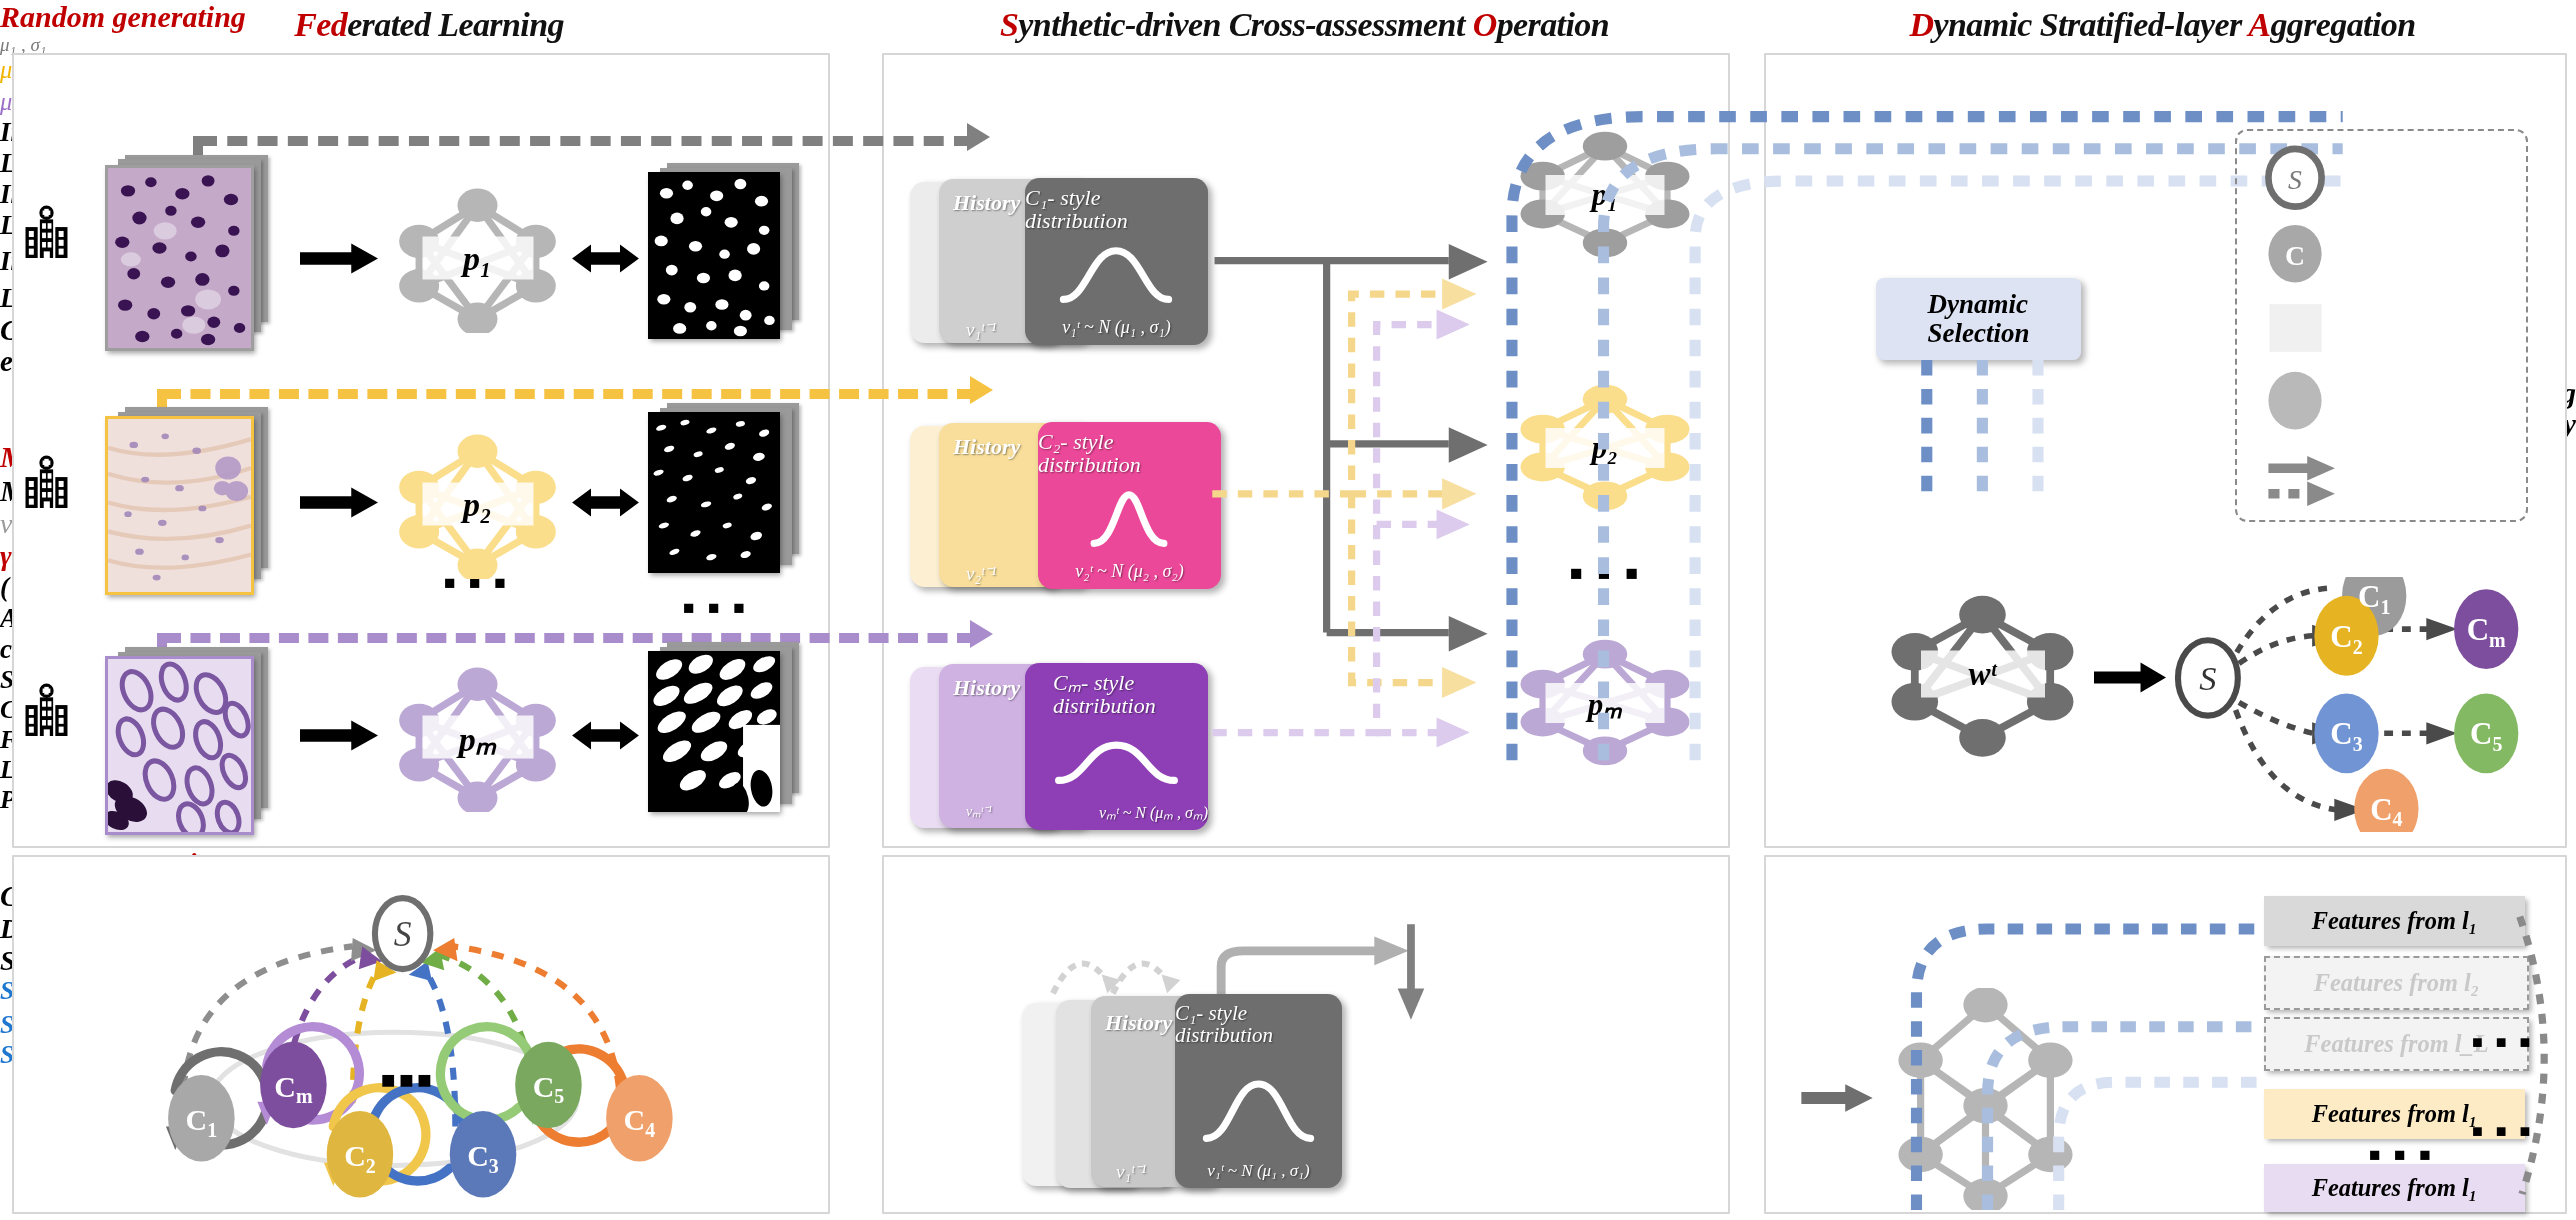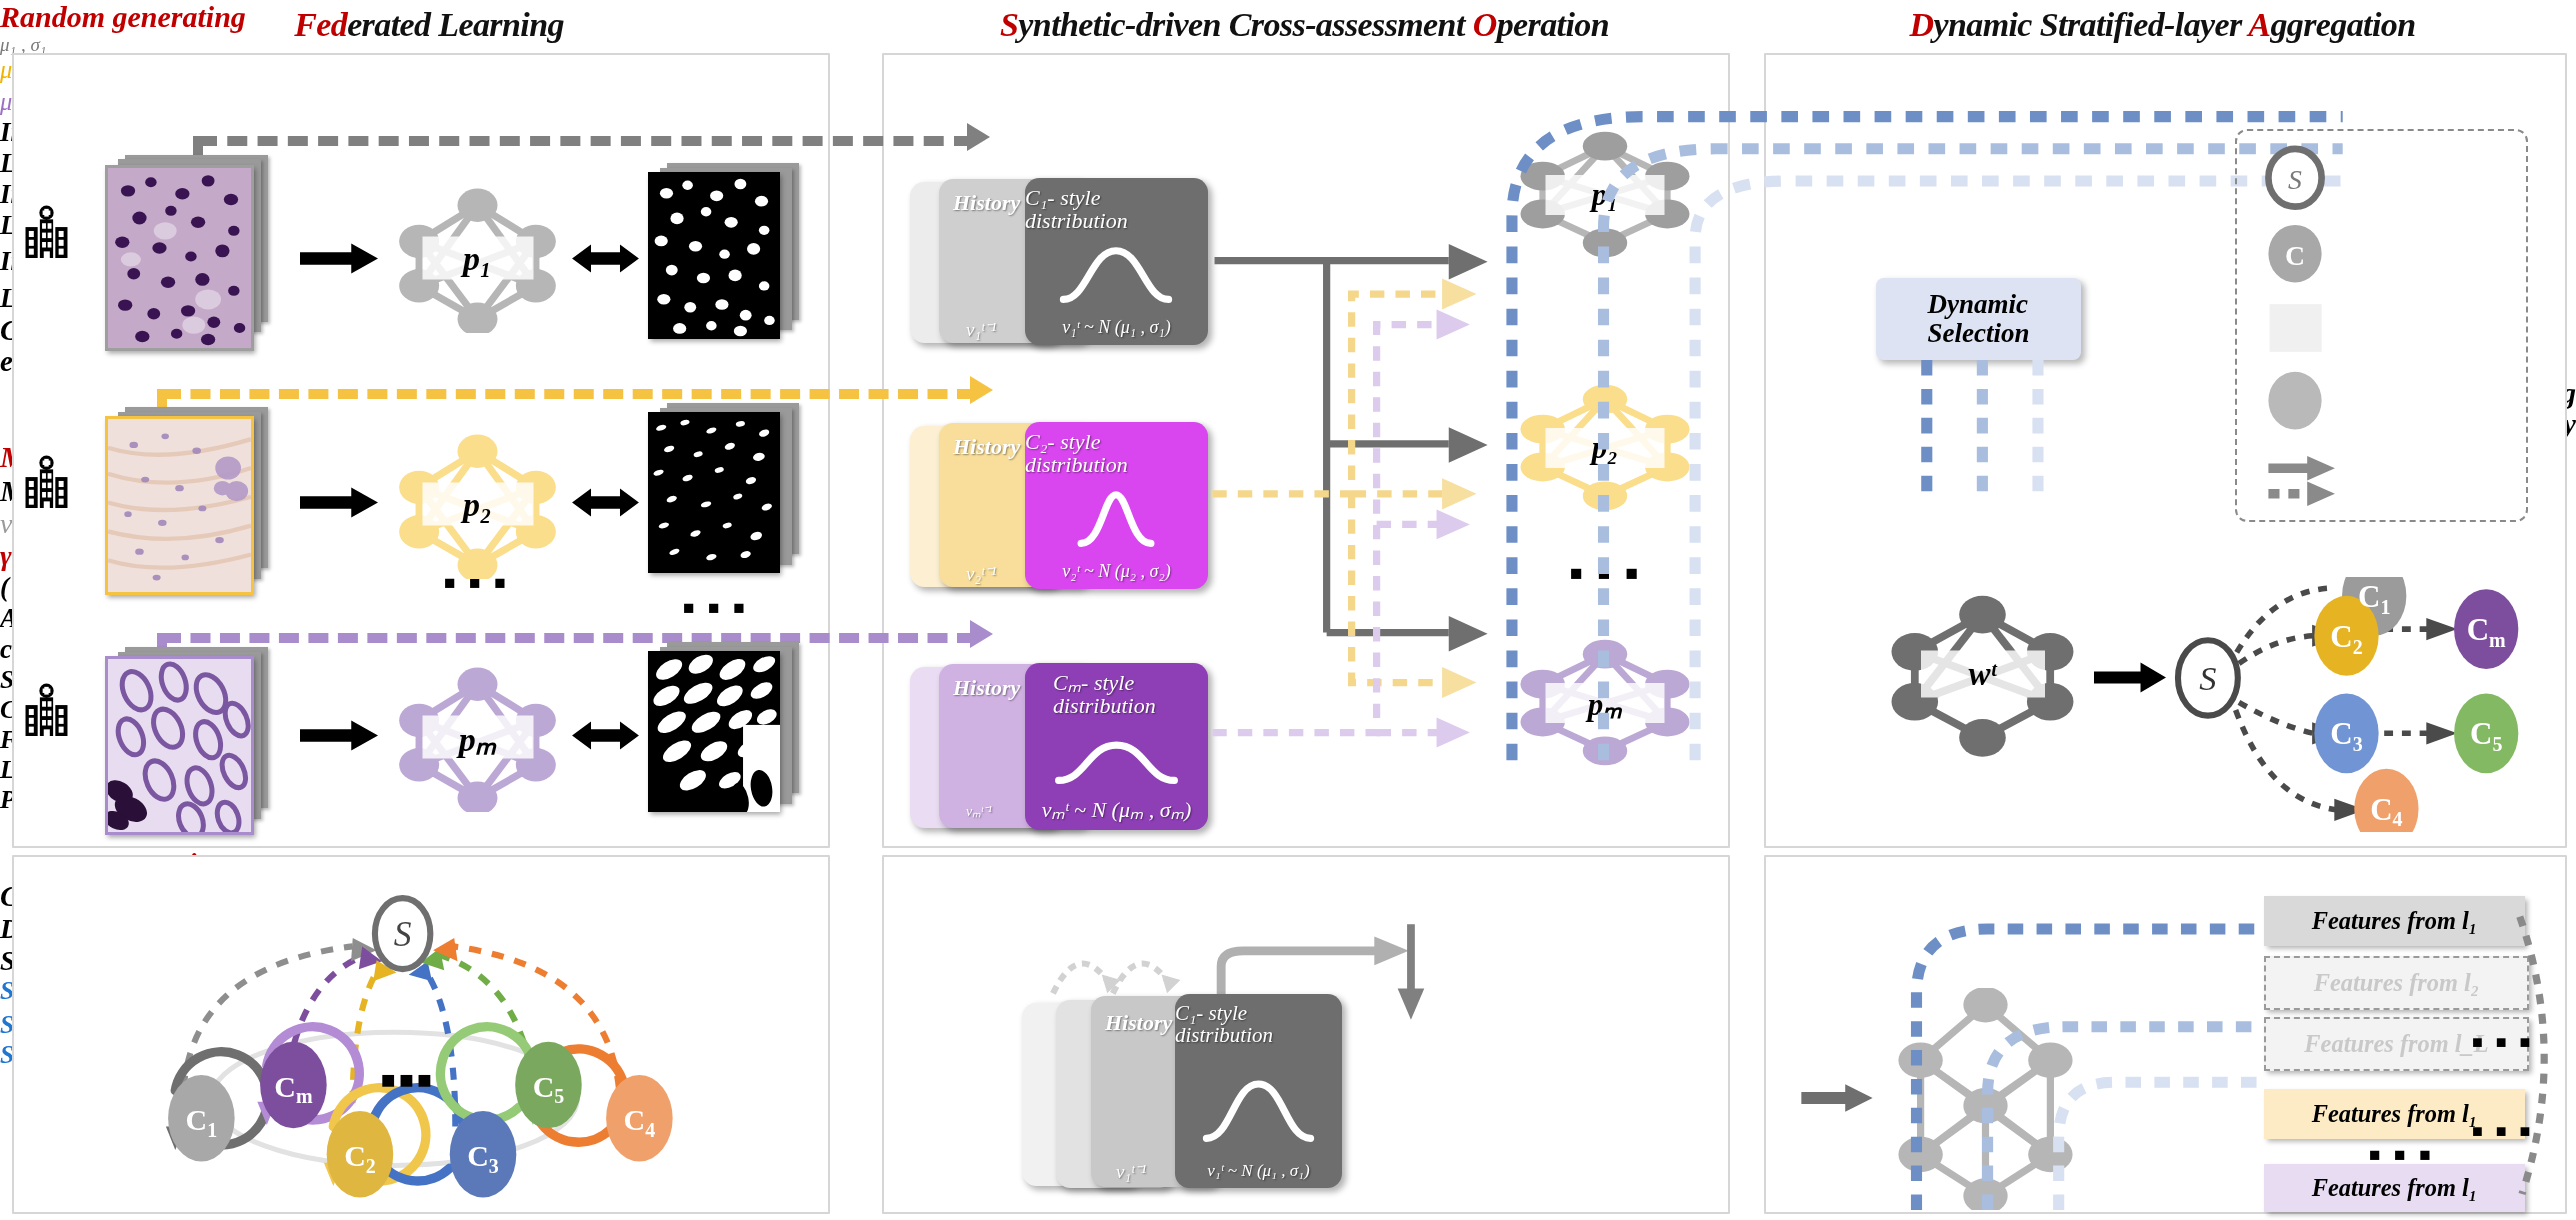--- a/index.html
+++ b/index.html
@@ -609,21 +609,21 @@
     </svg>
     <div class="foot" style="font-size:18px;">v₁ᵗ ~ N (μ₁ , σ₁)</div>
   </div>
   <div class="abs" style="left:43px;top:12.2px;font-size:22px;color:#fff;font-family:'Liberation Serif',serif;font-style:italic;font-weight:bold;text-shadow:1.1px 1.1px 1.7px rgba(0,0,0,.4);">History</div>
   <div class="abs" style="left:56px;top:138px;font-size:19px;color:#fff;font-family:'Liberation Serif',serif;font-style:italic;text-shadow:1.1px 1.1px 1.7px rgba(0,0,0,.4);">v₁ᵗ⁻¹</div>
 </div>
 
 <div class="abs" style="left:910px;top:422px;">
   <div class="mcard" style="left:0;top:4.4px;width:150px;height:161px;background:#FCEFD2;"></div>
   <div class="mcard" style="left:29px;top:1.1px;width:150px;height:164px;background:#F8DE9A;"></div>
-  <div class="mcard" style="left:115px;top:0;width:183px;height:167px;background:#d946ef;">
+  <div class="mcard" style="left:128px;top:0;width:183px;height:167px;background:#ec4899;">
     <div class="cap" style="font-size:22px;">
       <span>C₂- style</span><br><span>distribution</span>
     </div>
     <svg class="abs" style="left:34px;top:66px;" width="114" height="60" viewBox="0 0 206 108">
       <path d="M40 100 C76 100 82 12 103 12 C124 12 130 100 166 100" stroke="#fff" stroke-width="13" fill="none" stroke-linecap="round"></path>
     </svg>
     <div class="foot" style="font-size:18px;">v₂ᵗ ~ N (μ₂ , σ₂)</div>
   </div>
   <div class="abs" style="left:43px;top:12.2px;font-size:22px;color:#fff;font-family:'Liberation Serif',serif;font-style:italic;font-weight:bold;text-shadow:1.1px 1.1px 1.7px rgba(0,0,0,.4);">History</div>
   <div class="abs" style="left:56px;top:138px;font-size:19px;color:#fff;font-family:'Liberation Serif',serif;font-style:italic;text-shadow:1.1px 1.1px 1.7px rgba(0,0,0,.4);">v₂ᵗ⁻¹</div>
@@ -632,21 +632,21 @@
 <div class="abs" style="left:910px;top:663px;">
   <div class="mcard" style="left:0;top:4.4px;width:150px;height:161px;background:#EADDF3;"></div>
   <div class="mcard" style="left:29px;top:1.1px;width:150px;height:164px;background:#CFB2E2;"></div>
   <div class="mcard" style="left:115px;top:0;width:183px;height:167px;background:#8E3FB5;">
     <div class="cap" style="font-size:22px;margin-left:28px;">
       <span>Cₘ- style</span><br><span>distribution</span>
     </div>
     <svg class="abs" style="left:29px;top:70px;" width="125" height="54" viewBox="0 0 226 98">
       <path d="M8 86 C56 86 62 22 113 22 C164 22 170 86 218 86" stroke="#fff" stroke-width="13" fill="none" stroke-linecap="round"></path>
     </svg>
-    <div class="foot" style="font-size:22px;">vₘᵗ ~ N (μₘ , σₘ)</div>
+    <div class="foot" style="font-size:16px;text-align:right;">vₘᵗ ~ N (μₘ , σₘ)</div>
   </div>
   <div class="abs" style="left:43px;top:12.2px;font-size:22px;color:#fff;font-family:'Liberation Serif',serif;font-style:italic;font-weight:bold;text-shadow:1.1px 1.1px 1.7px rgba(0,0,0,.4);">History</div>
   <div class="abs" style="left:56px;top:138px;font-size:14px;color:#fff;font-family:'Liberation Serif',serif;font-style:italic;text-shadow:1.1px 1.1px 1.7px rgba(0,0,0,.4);">vₘᵗ⁻¹</div>
 </div>
 
 <svg class="abs" style="left:1210px;top:183px;" width="311" height="655" viewBox="0 0 560 1180">
   <g stroke="#6f6f6f" stroke-width="13" fill="none">
     <path d="M8 140 H210 V 470 M210 140 V810"></path>
     <path d="M210 140 H430"></path>
     <path d="M210 470 H430"></path>

